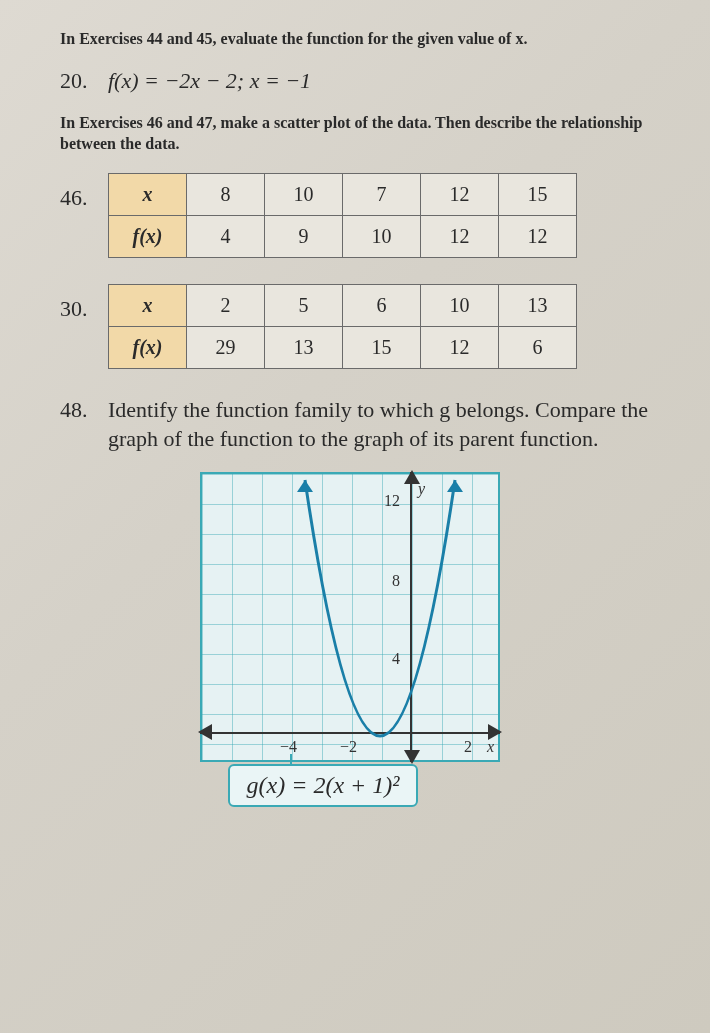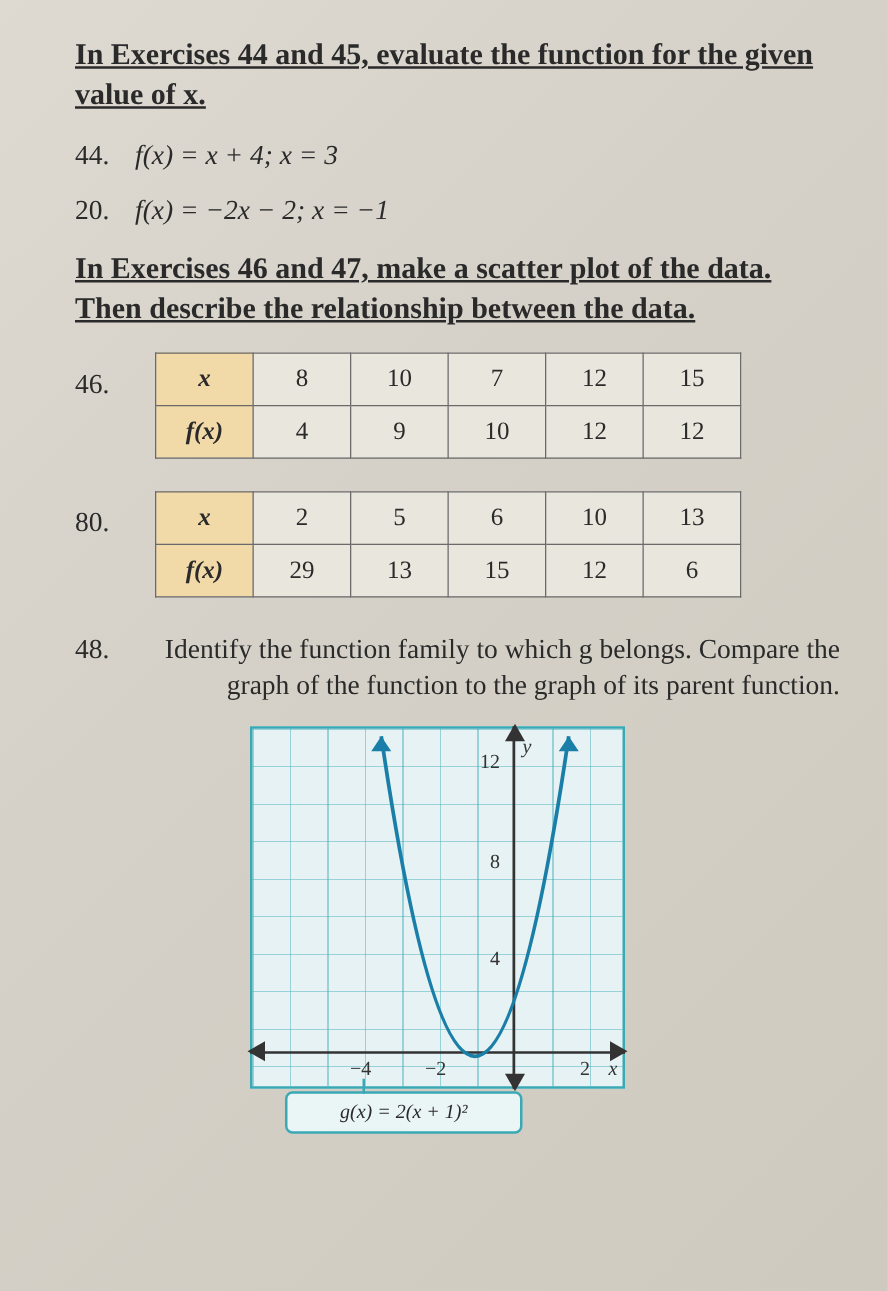--- a/index.html
+++ b/index.html
@@ -14,24 +14,23 @@
     color: #2a2a2a;
   }
   .page {
     padding: 28px 38px 20px 60px;
     background: linear-gradient(135deg, #dedad2 0%, #d5d1c8 40%, #cecabf 100%);
     min-height: 1033px;
     position: relative;
   }
   .instruction {
     font-weight: bold;
-    font-size: 24px;
+    font-size: 16px;
     line-height: 1.35;
     margin-bottom: 18px;
-    text-decoration: underline;
   }
   .problem {
     font-size: 22px;
     margin-bottom: 18px;
     display: flex;
     align-items: baseline;
   }
   .pnum {
     display: inline-block;
     width: 48px;
@@ -54,25 +53,25 @@
     height: 42px;
     background: #e9e6de;
   }
   table.data th {
     background: #f2d9a8;
     font-weight: bold;
     font-style: italic;
     width: 78px;
   }
   table.data th .rm { font-style: normal; }
-  .row-with-num { display:flex; align-items:flex-start; margin-bottom:4px;gap:16px;}
+  .row-with-num { display:flex; align-items:flex-start; margin-bottom:4px;}
   .row-with-num .pnum { font-size:22px; padding-top:12px;}
   .q48 { font-size:22px; line-height:1.35; margin-top:0; margin-bottom:18px; display:flex;}
   .q48 .pnum{flex-shrink:0;}
-  .q48-body{flex:1;text-align:right;}
+  .q48-body{flex:1;}
 
   
   .graph-box {
     width: 300px;
     height: 290px;
     margin: 8px auto 0 140px;
     position: relative;
   }
   .grid-bg {
     position:absolute; inset:0;
@@ -95,44 +94,40 @@
   .curve svg { width:100%; height:100%; overflow:visible;}
   .curve path { fill:none; stroke:#1a7fa8; stroke-width:3; }
   .curve .arr { fill:#1a7fa8; }
   .formula-box {
     margin: 2px auto 0 168px;
     width: 190px;
     border:2px solid #3aa9b5;
     background:#eaf5f6;
     border-radius:6px;
     padding:6px 10px;
-    font-size:16px;
+    font-size:24px;
     font-style:italic;
     text-align:center;
     position:relative;
   }
   .formula-box::before{
     content:"";
     position:absolute;
     top:-12px; left:60px;
     width:2px; height:12px;
     background:#3aa9b5;
   }
 </style>
 </head>
 <body>
 
 <div class="page">
 
   <div class="instruction">In Exercises 44 and 45, evaluate the function for the given value of x.</div>
 
-  <div class="problem">
-    <span class="pnum">44.</span>
-    <span class="ptext"><span>f(x) = x + 4; x = 3</span></span>
-  </div>
 
   <div class="problem">
     <span class="pnum">20.</span>
     <span class="ptext"><span>f(x) = −2x − 2; x = −1</span></span>
   </div>
 
   <div class="instruction" style="">In Exercises 46 and 47, make a scatter plot of the data. Then describe the relationship between the data.</div>
 
   <div class="row-with-num">
     <span class="pnum">46.</span>
@@ -154,21 +149,21 @@
           <td>10</td>
           <td>12</td>
           <td>12</td>
         </tr>
       </tbody>
         </table>
     </div>
   </div>
 
   <div class="row-with-num">
-    <span class="pnum">80.</span>
+    <span class="pnum">30.</span>
     <div class="table-wrap" style="margin-left:0;">
       <table class="data">
         <tbody>
             <tr>
           <th>x</th>
           <td>2</td>
           <td>5</td>
           <td>6</td>
           <td>10</td>
           <td>13</td>

